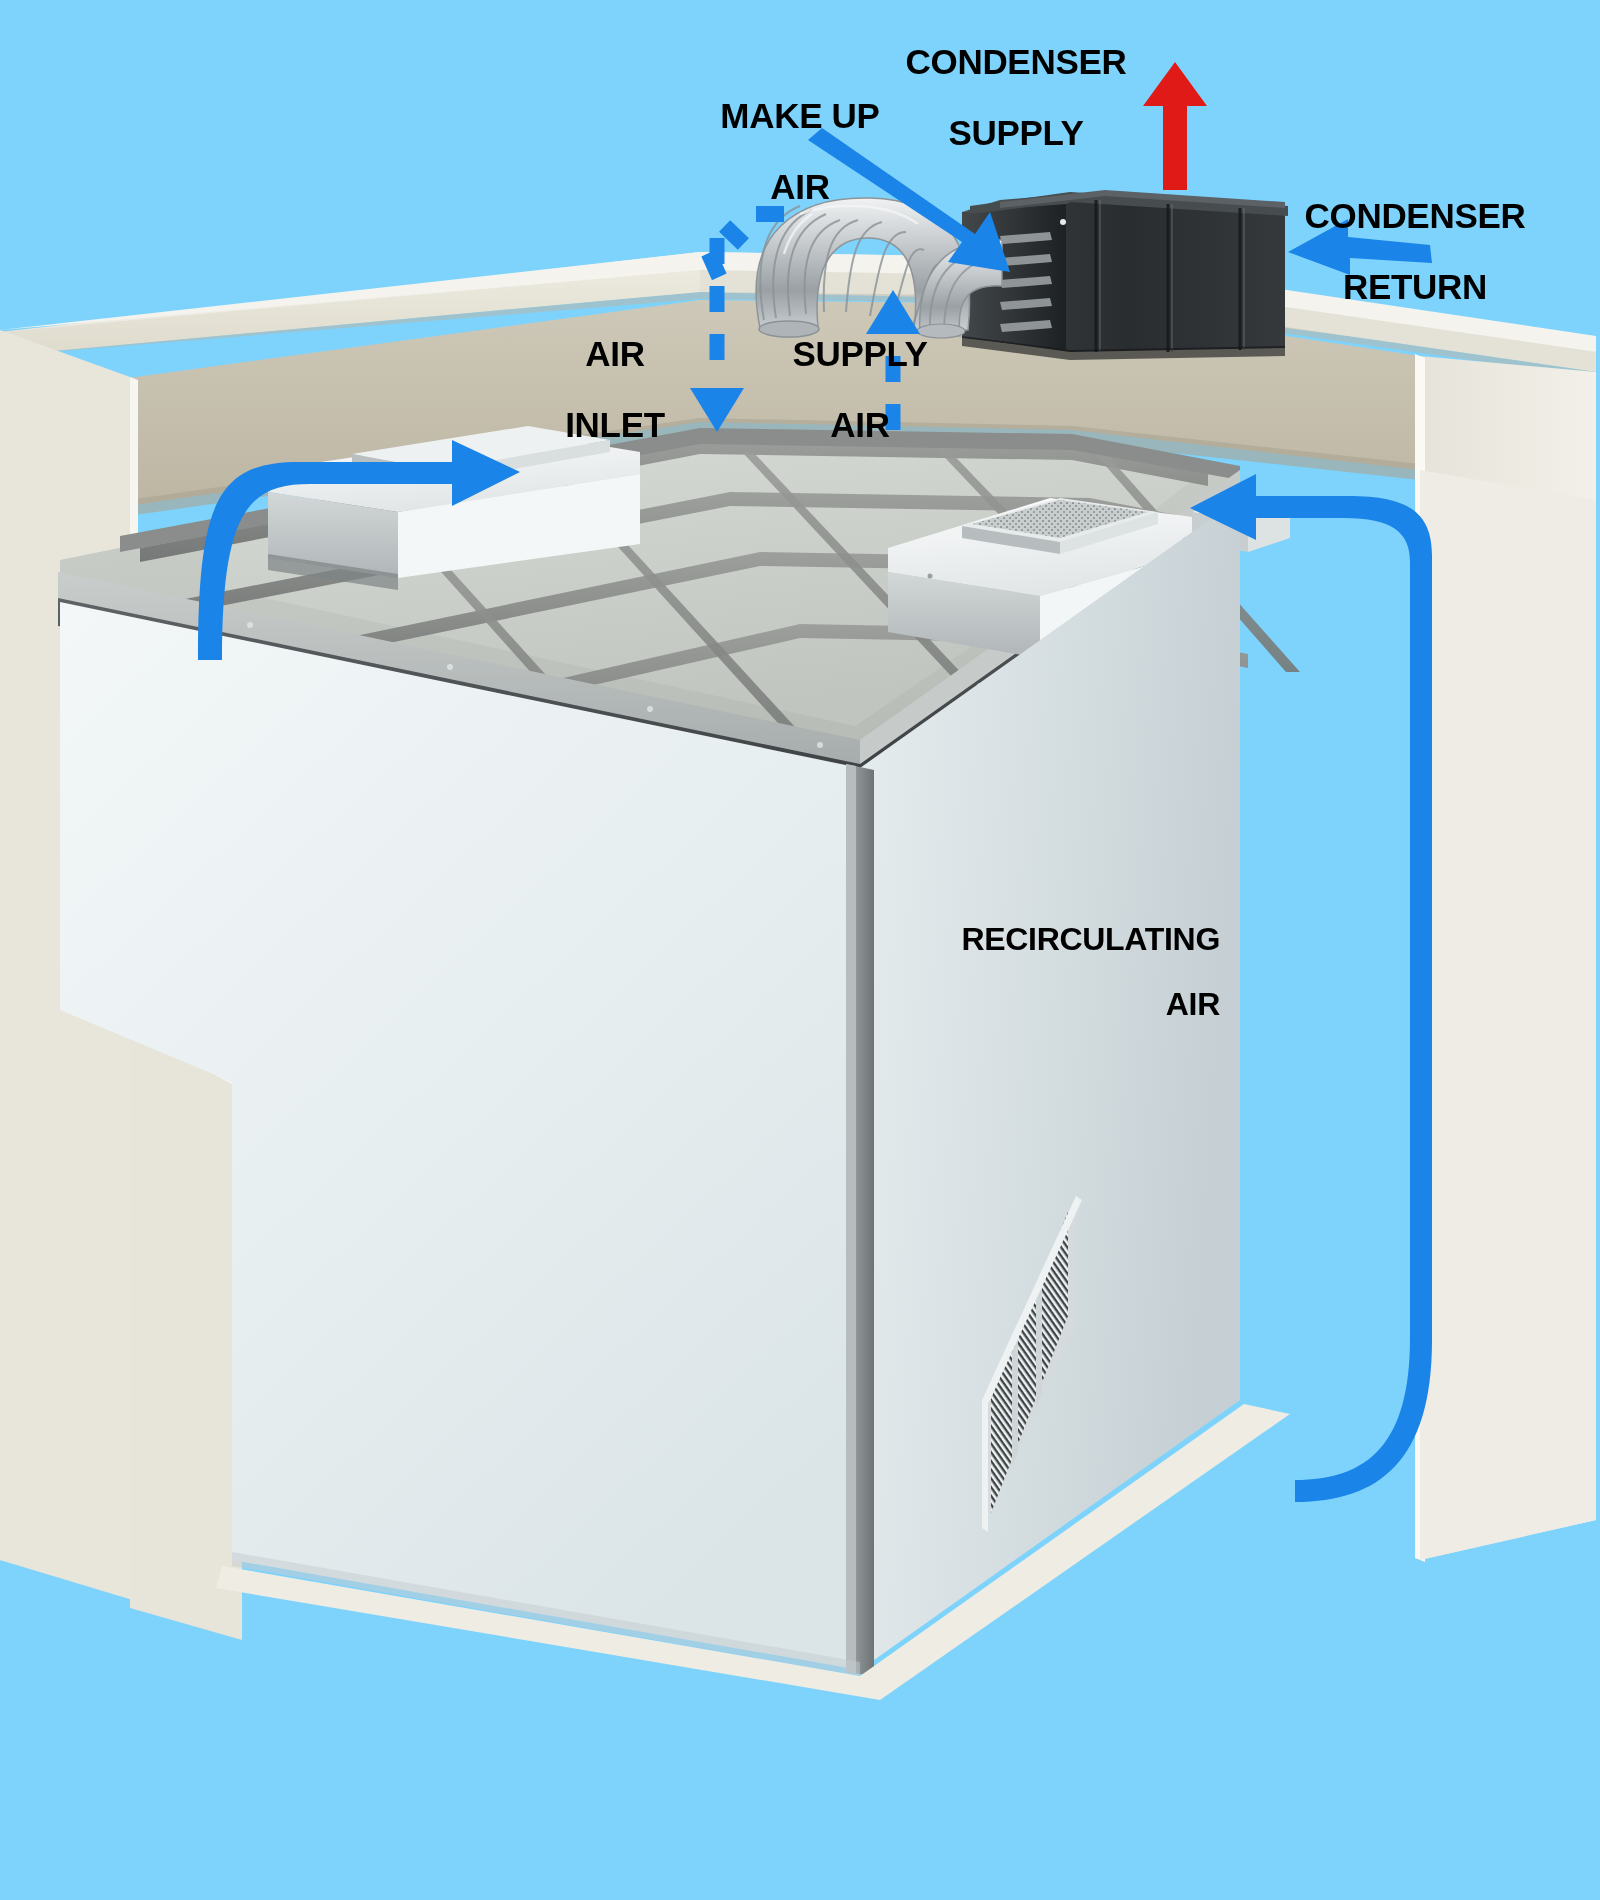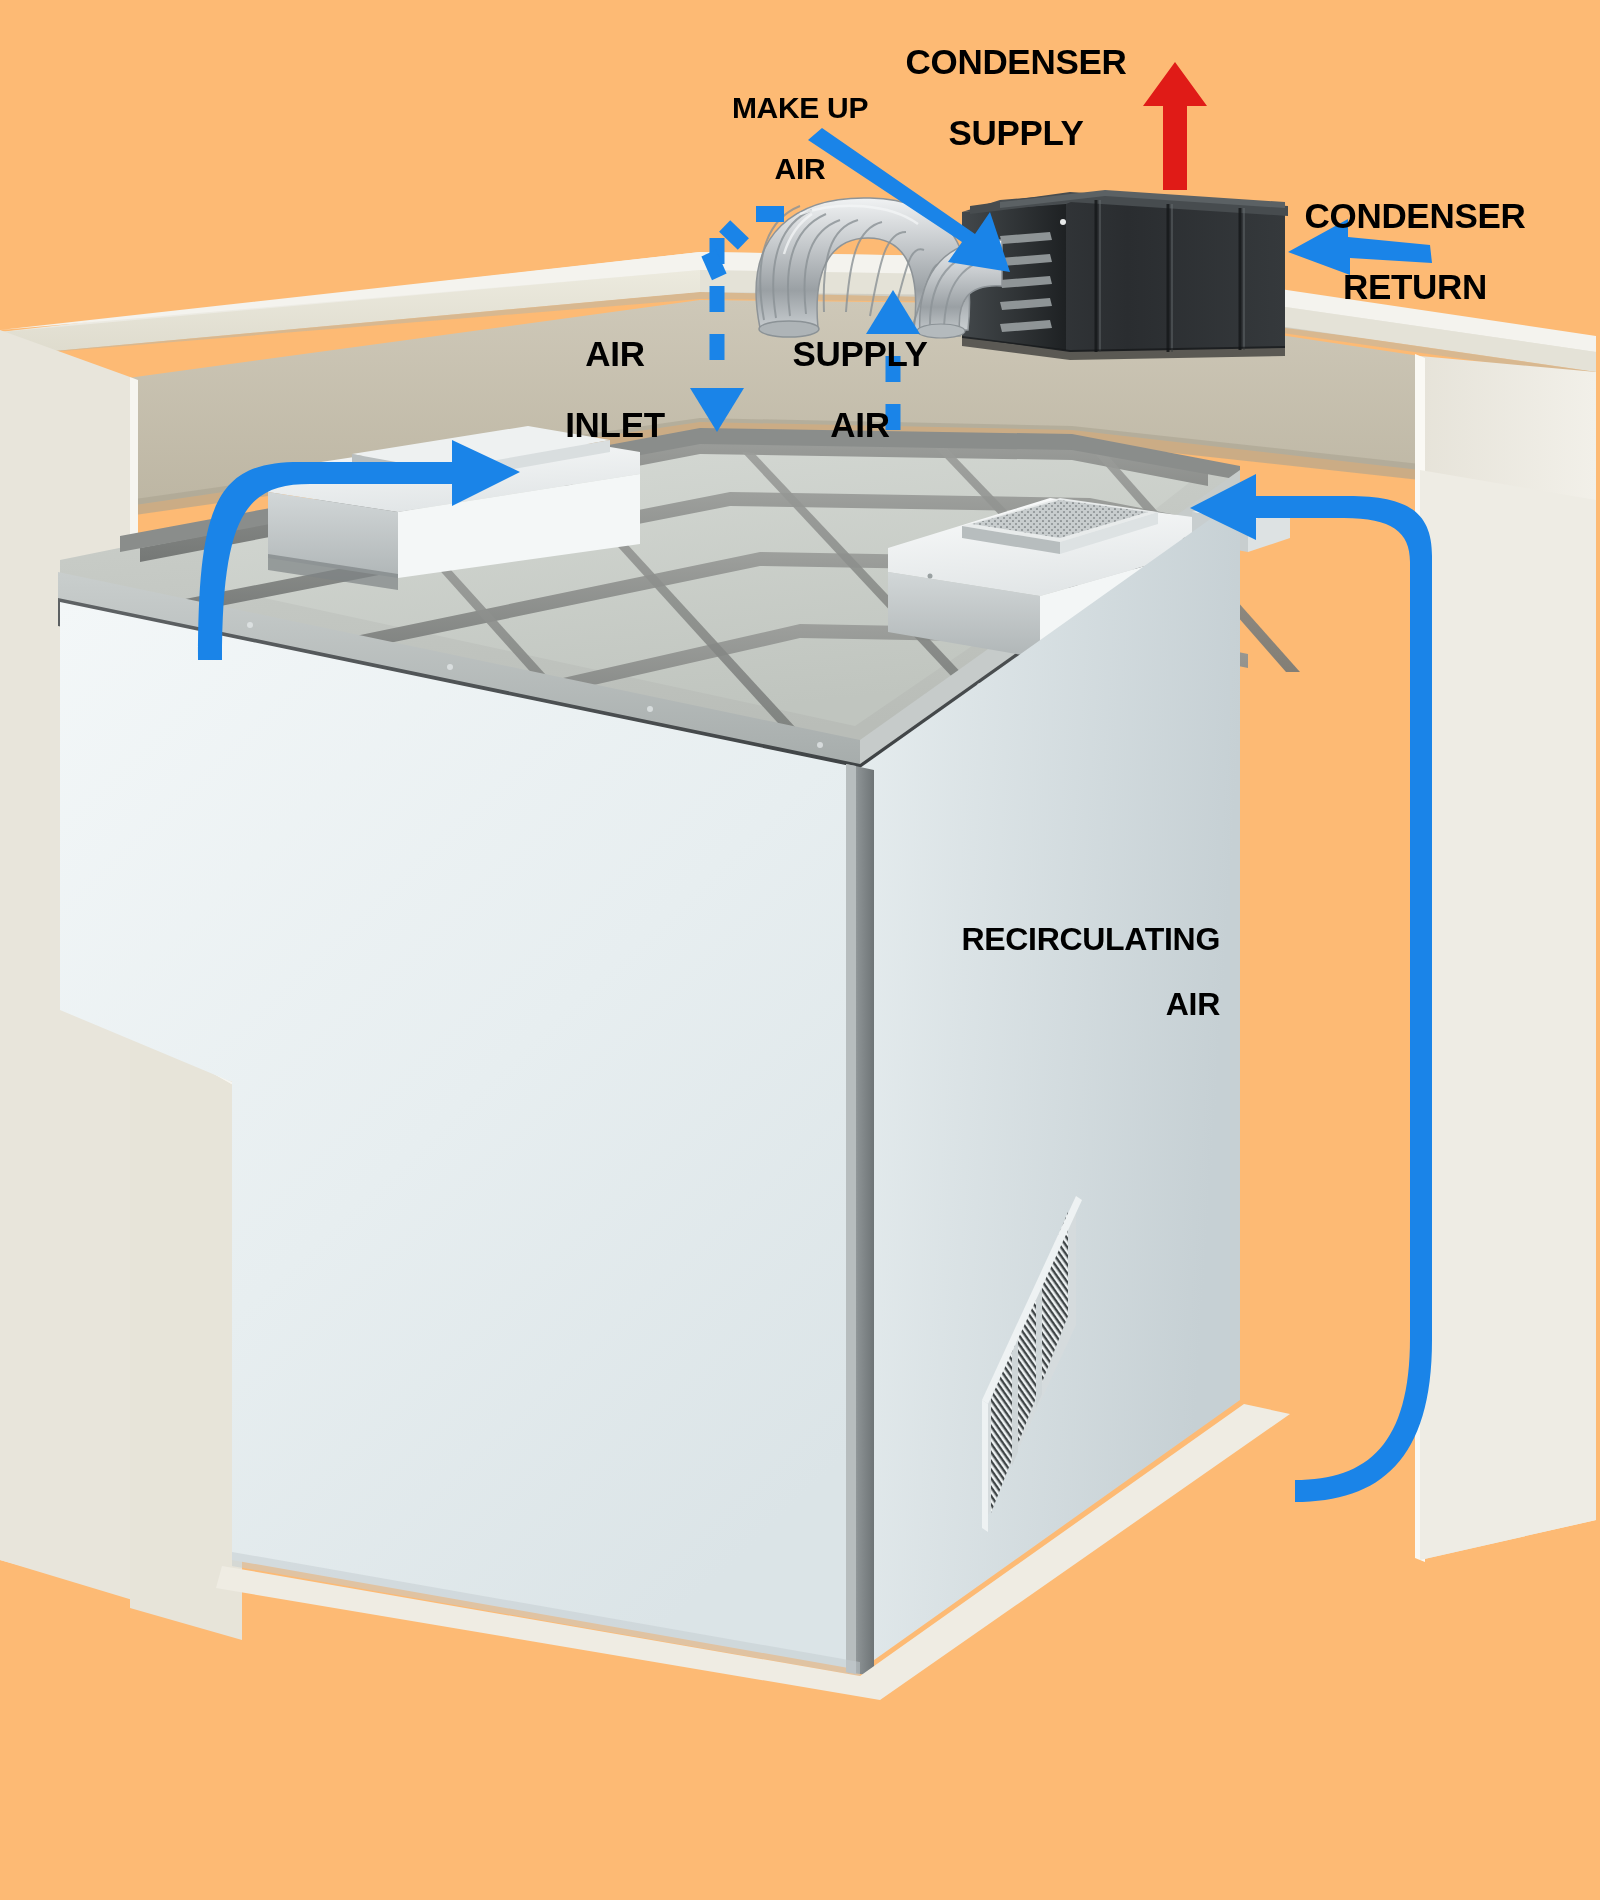--- a/index.html
+++ b/index.html
@@ -1,23 +1,23 @@
 <!DOCTYPE html>
 <html><head>
 <meta charset="utf-8">
 <style>
   html,body{margin:0;padding:0;background:#ffffff;}
   body{width:1600px;height:1900px;font-family:"Liberation Sans",sans-serif;overflow:hidden;}
-  #stage{position:relative;width:1600px;height:1900px;background:#fdba74;text-decoration:underline;}
+  #stage{position:relative;width:1600px;height:1900px;background:#7dd3fc;text-decoration:underline;}
   svg#scene{position:absolute;left:0;top:0;width:1600px;height:1900px;}
   .lbl{position:absolute;color:#000000;font-weight:bold;font-family:"Liberation Sans",sans-serif;
        text-align:center;line-height:1.02;letter-spacing:-0.3px;white-space:pre-line;}
   .lbl span{display:block;}
   #lbl-condenser-outlet{left:896px;top:8px;width:240px;font-size:35px;}
-  #lbl-make-up-air{left:700px;top:62px;width:200px;font-size:30px;text-align:center;}
+  #lbl-make-up-air{left:700px;top:62px;width:200px;font-size:35px;text-align:center;}
   #lbl-condenser-inlet{left:1285px;top:162px;width:260px;font-size:35px;}
   #lbl-air-supply{left:530px;top:300px;width:170px;font-size:35px;}
   #lbl-return-air{left:770px;top:300px;width:180px;font-size:35px;}
   #lbl-recirculating-air{left:930px;top:890px;width:290px;font-size:32px;text-align:right;}
 </style>
 </head>
 <body>
 
 <div id="stage">
 

